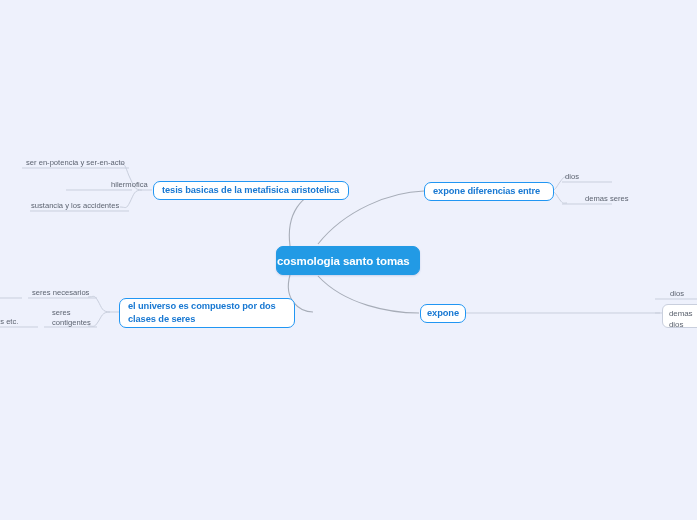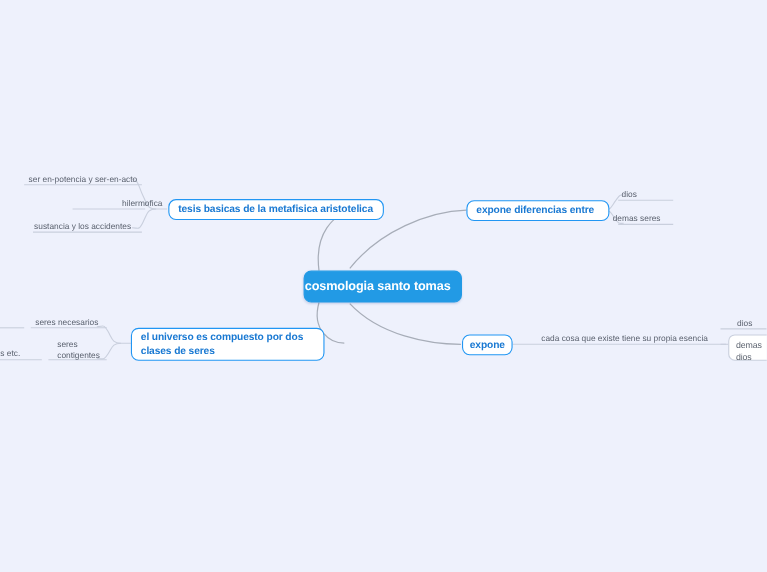--- a/index.html
+++ b/index.html
@@ -129,36 +129,35 @@
 
   <div class="sublabel" style="left:26px; top:158px;text-align:right;">ser en-potencia y ser-en-acto</div>
   <div class="sublabel" style="left:87px; top:180px;margin-left:24px;">hilermofica</div>
   <div class="sublabel" style="left:31px; top:201px;">sustancia y los accidentes</div>
 
   <div class="node node-branch" style="left:424px; top:182px; width:130px; height:19px;">
     <span>expone diferencias entre</span>
   </div>
 
   <div class="sublabel" style="left:565px; top:172px;">dios</div>
-  <div class="sublabel" style="left:557px; top:194px;">demas seres</div>
+  <div class="sublabel" style="left:585px; top:194px;">demas seres</div>
 
   <div class="node node-branch" style="left:119px; top:298px; width:176px; height:30px;">
     <span>el universo es compuesto por dos clases de seres</span>
   </div>
 
   <div class="sublabel" style="left:32px; top:288px;">seres necesarios</div>
   <div class="sublabel two-line" style="left:52px; top:308px; width:46px;">seres contigentes</div>
 
   <div class="sublabel" style="left:-4px; top:317px;">os etc.</div>
 
   <div class="node node-branch" style="left:420px; top:304px; width:46px; height:19px; justify-content:center;">
     <span>expone</span>
   </div>
 
-  <div class="sublabel" style="left:492px; top:303px;">cada cosa que existe tiene su propia esencia</div>
   <div class="sublabel" style="left:670px; top:289px;">dios</div>
 
   <div class="node node-leaf" style="left:662px; top:304px; width:44px; height:24px; align-items:flex-start;">
     <span style="white-space:pre-line;">demas
 dios</span>
   </div>
 
 </div>
 
 </body></html>

